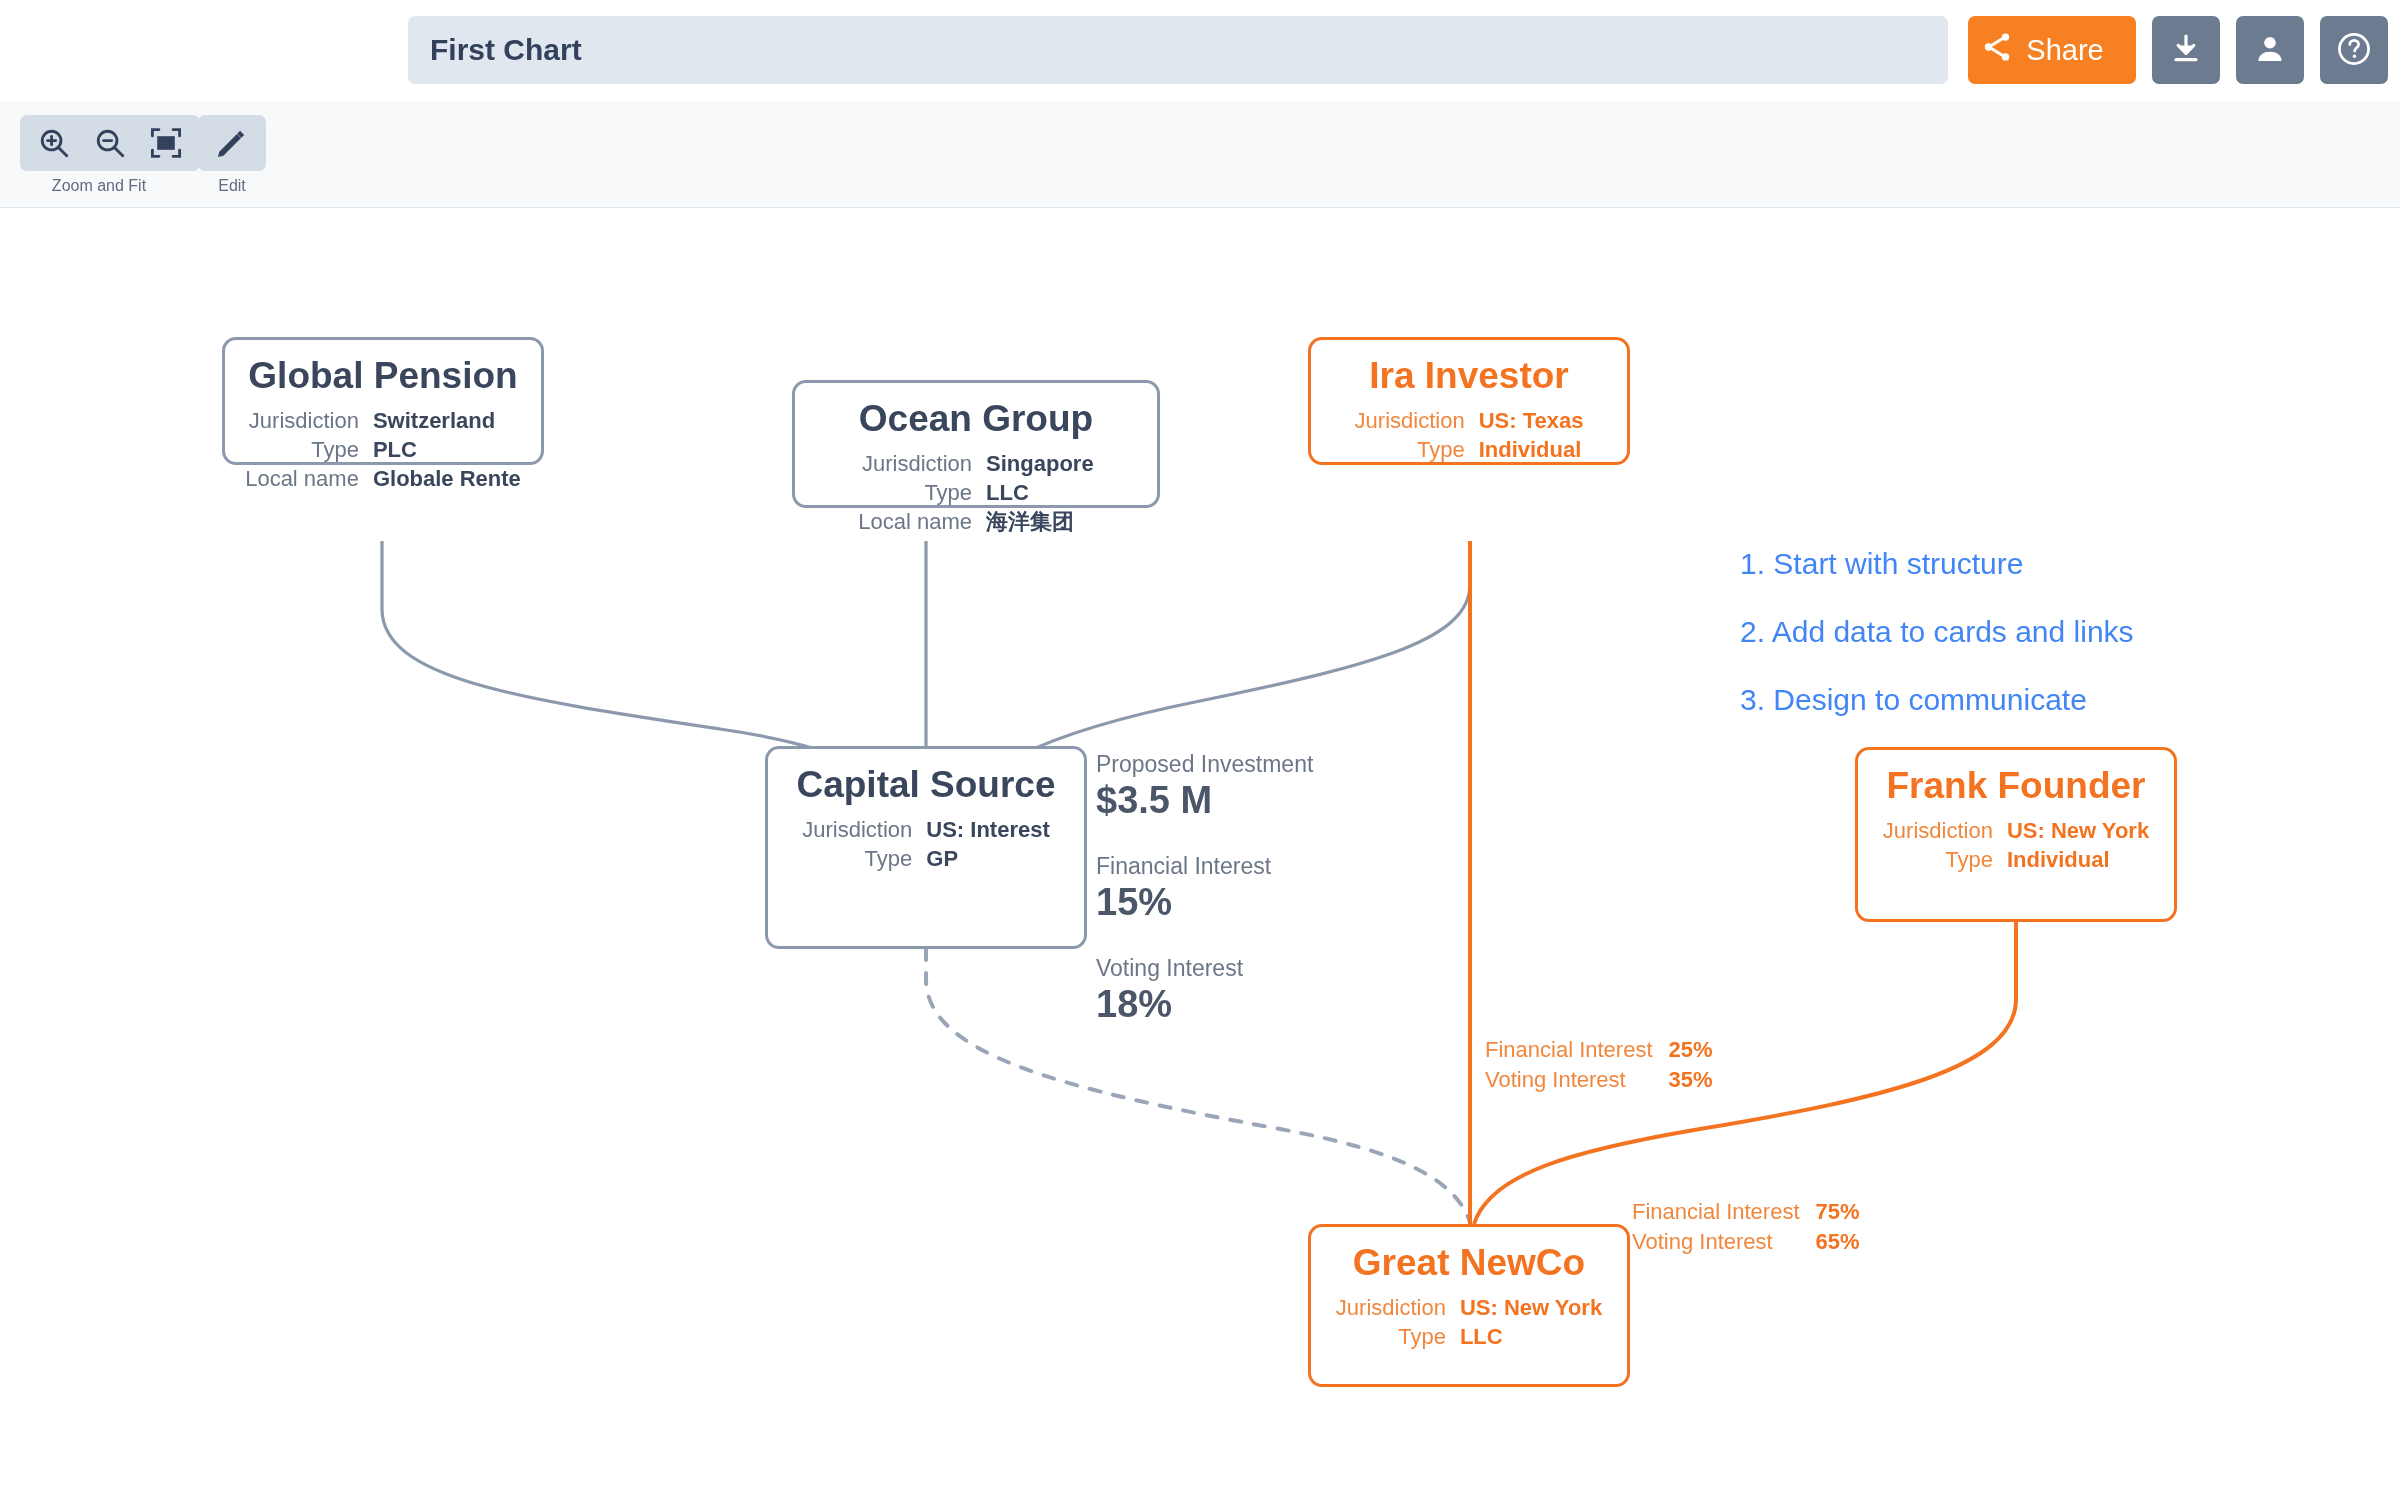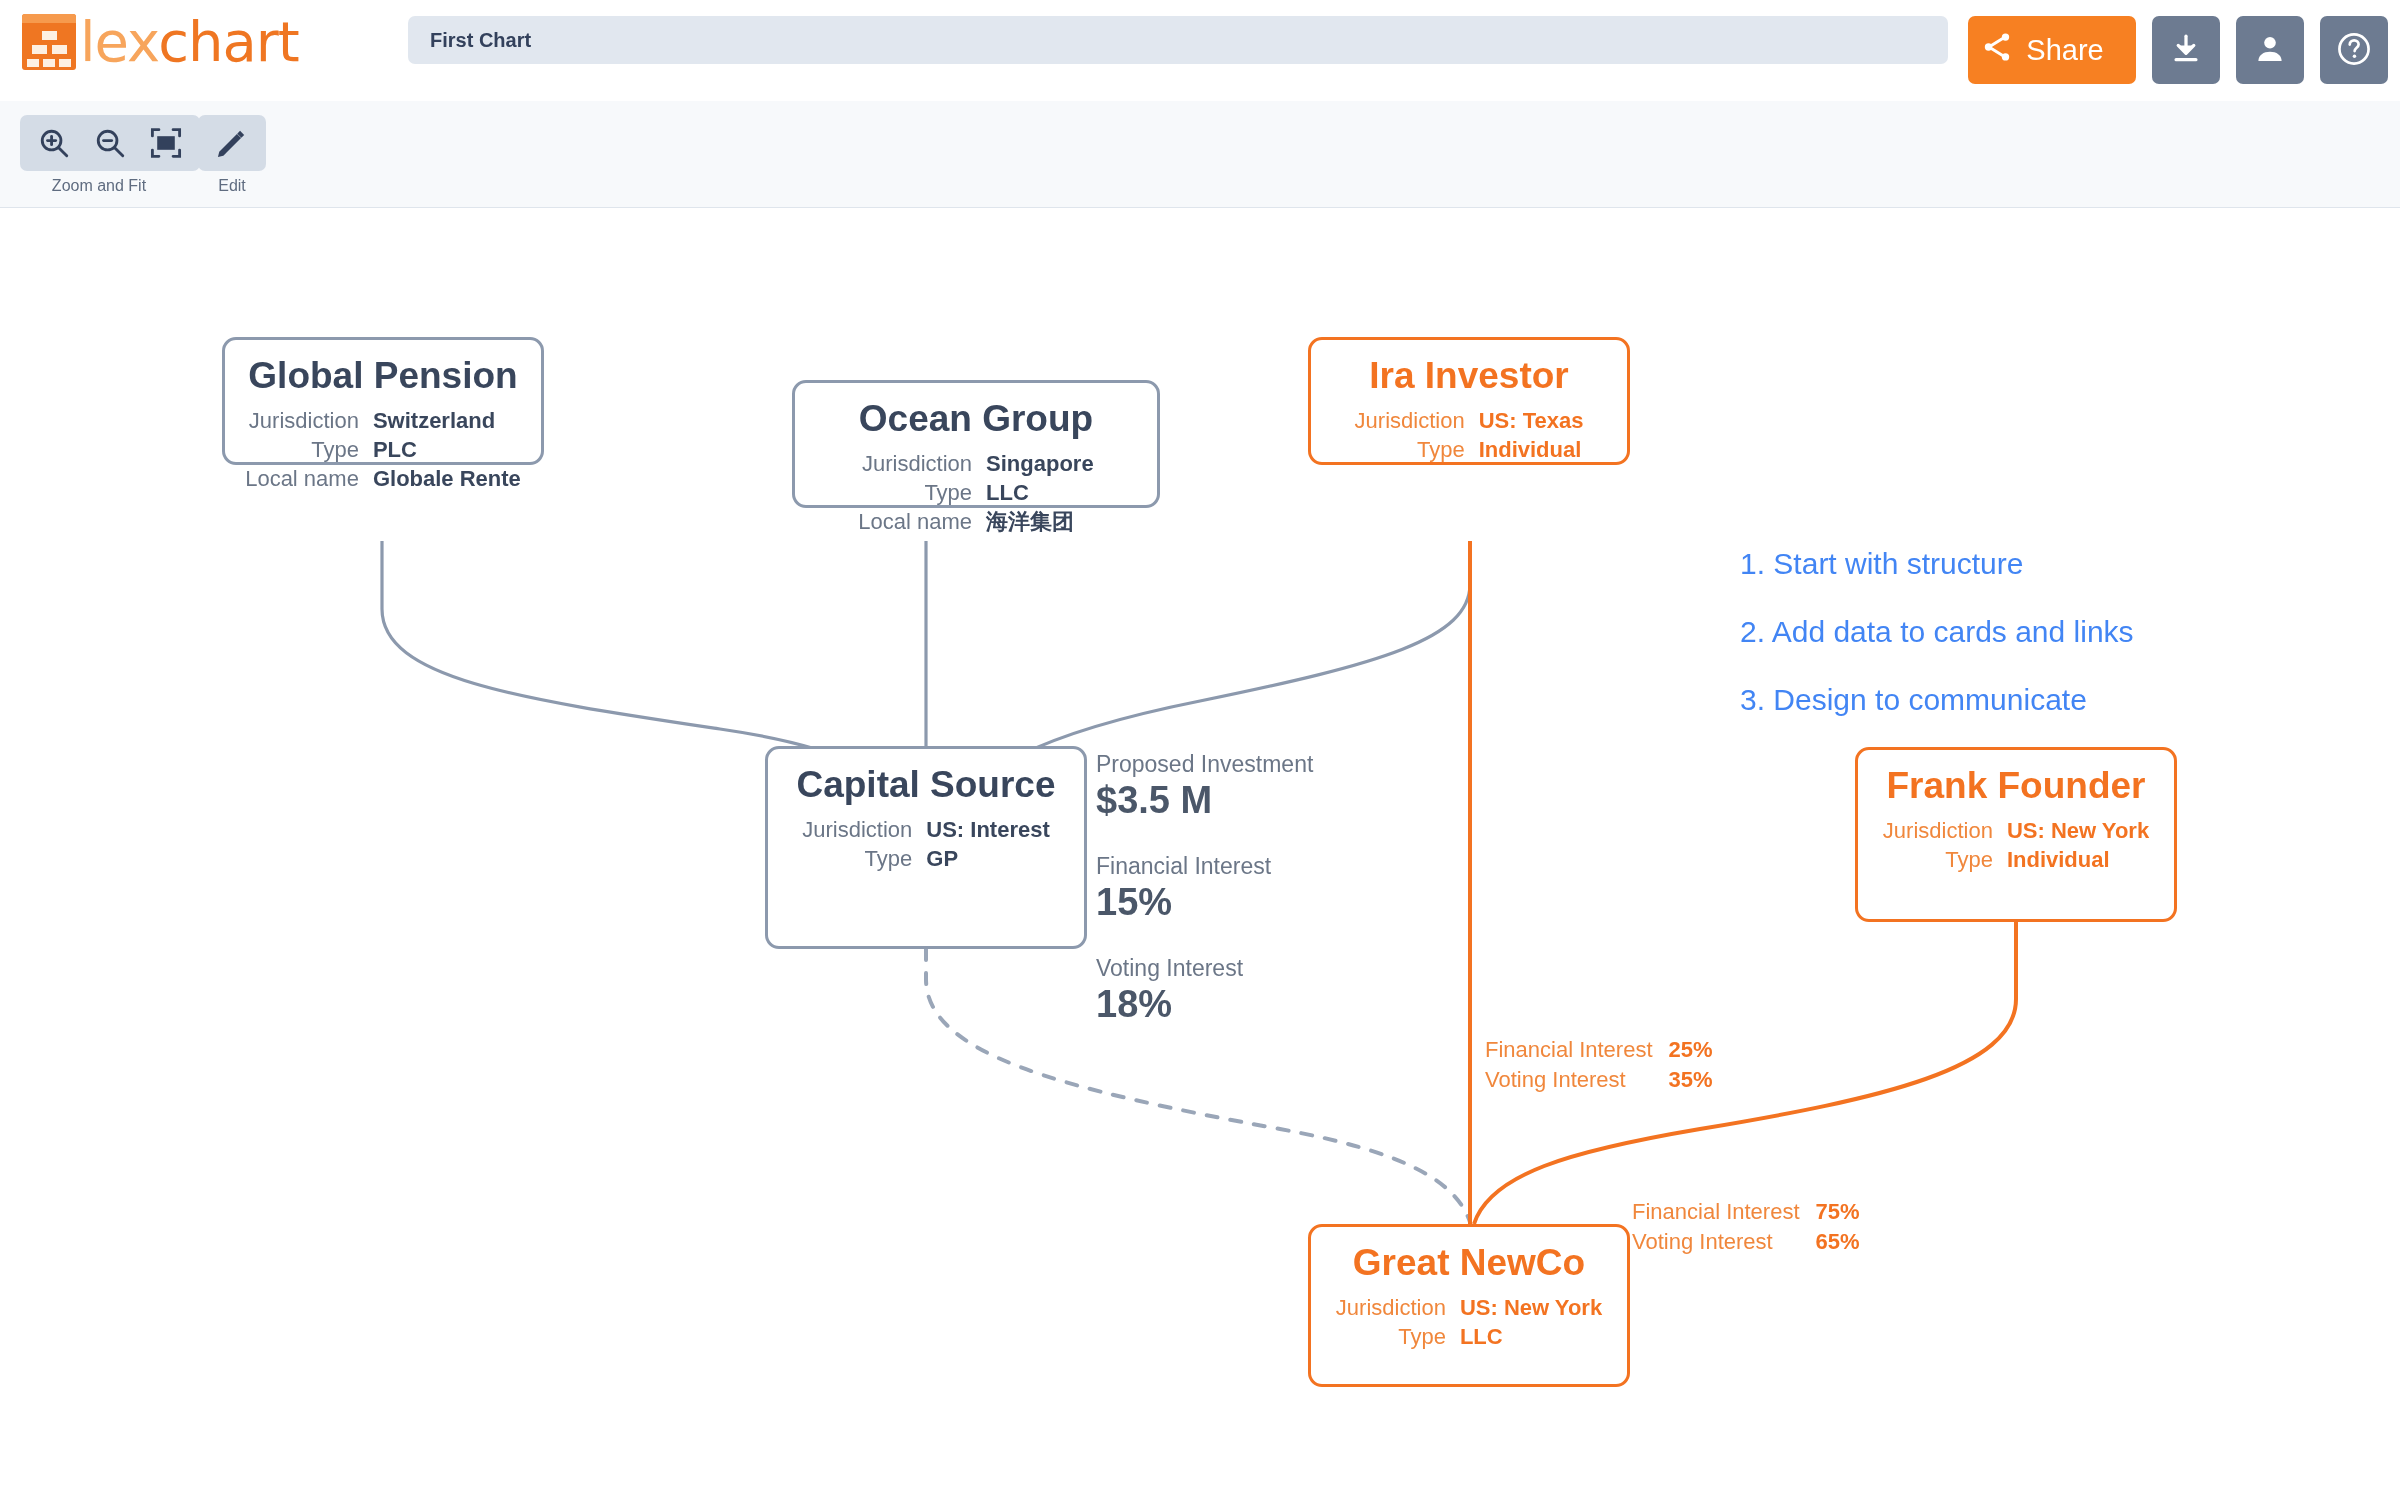--- a/index.html
+++ b/index.html
@@ -47,24 +47,24 @@
   .logo-text {
     font-size: 56px; font-weight: 400; letter-spacing: -1px;
     margin-left: 4px; line-height: 1;
     font-family: "DejaVu Sans", sans-serif;
   }
   .logo-text .lex { color: #f7a55c; }
   .logo-text .chart { color: #ef7622; }
 
   .title-field {
     position: absolute; left: 408px; top: 16px;
-    width: 1540px; height: 48px;
+    width: 1540px; height: 68px;
     background: #e1e7ef;
     border: none; border-radius: 7px;
-    font-size: 20px; font-weight: bold;
+    font-size: 30px; font-weight: bold;
     color: #33415c;
     padding: 0 22px;
     font-family: "Liberation Sans", sans-serif;
     outline: none;
   }
 
   .topbtn {
     position: absolute; top: 16px; height: 68px;
     border-radius: 7px; border: none;
     display: flex; align-items: center; justify-content: center;
@@ -183,32 +183,20 @@
     font-size: 30px; color: #4285f4;
     line-height: 1; margin-bottom: 38px;
     white-space: nowrap;
   }
 </style>
 </head>
 <body>
 
 <div class="topbar">
 
-  <div class="logo-wrap">
-    <div class="logo-mark">
-      <span class="bar-top"></span>
-      <i class="lm1"></i>
-        <i class="lm2"></i>
-        <i class="lm3"></i>
-      <i class="lm4"></i>
-        <i class="lm5"></i>
-        <i class="lm6"></i>
-    </div>
-    <div class="logo-text"><span class="lex">lex</span><span class="chart">chart</span></div>
-  </div>
 
   <input class="title-field" type="text" value="First Chart" style="">
 
   <button class="topbtn btn-share">
     <span>
       <svg width="34" height="34" viewBox="0 0 24 24" fill="none" stroke="#ffffff" stroke-width="2.1" stroke-linecap="round" stroke-linejoin="round">
         <circle cx="18" cy="5" r="2.6" fill="#ffffff" stroke="none"></circle>
         <circle cx="6" cy="12" r="2.6" fill="#ffffff" stroke="none"></circle>
         <circle cx="18" cy="19" r="2.6" fill="#ffffff" stroke="none"></circle>
         <line x1="8.3" y1="10.8" x2="15.7" y2="6.2"></line>

